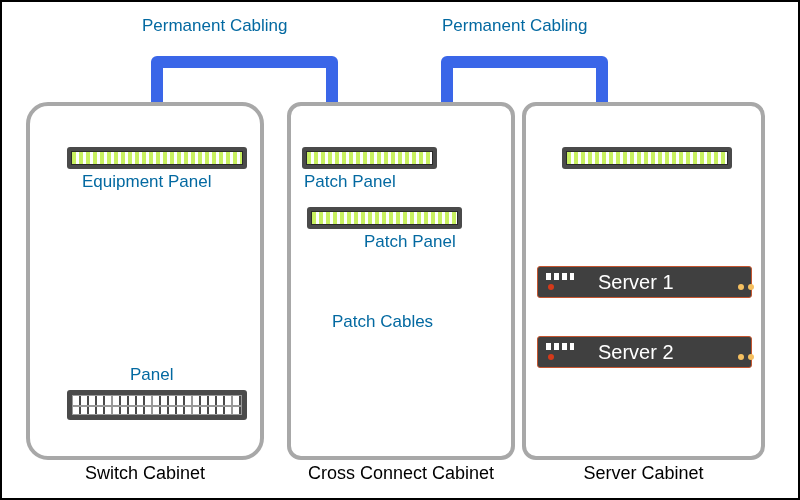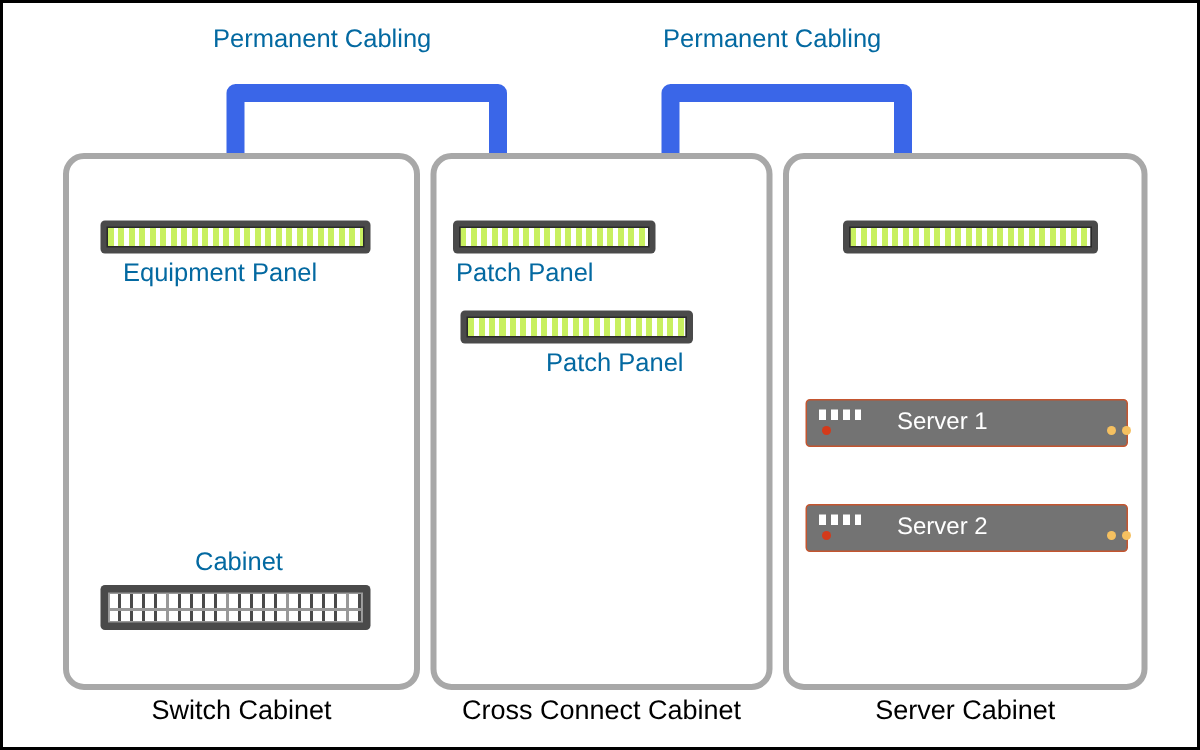--- a/index.html
+++ b/index.html
@@ -66,27 +66,27 @@
     bottom: 5px;
     background:
       repeating-linear-gradient(to right, transparent 0, transparent 38px, #999 38px, #999 40px),
       linear-gradient(to bottom, transparent 0, transparent 9px, #999 9px, #999 11px, transparent 11px),
       repeating-linear-gradient(to right, #fff 0, #fff 6px, #4a4a4a 6px, #4a4a4a 8px);
     border: 1px solid #999;
   }
   .server {
     position: absolute;
     height: 32px;
-    background: #737373;
+    background: #404040;
     border: 1px solid #c4552f;
     border-radius: 3px;
     display: flex;
     align-items: center;
     color: #fff;
-    font-size: 16px;
+    font-size: 20px;
     font-weight: 500;
     padding-left: 60px;
     box-sizing: border-box;
   }
   .server::before {
     content: '';
     position: absolute;
     left: 8px;
     top: 6px;
     width: 28px;
@@ -143,35 +143,36 @@
     <path d="M 155 165 L 155 385"></path>
 
     <path d="M 590 165 L 590 270"></path>
     <path d="M 640 165 L 640 324"></path>
     <path d="M 690 165 L 690 378"></path>
   </svg>
 
   <div class="label" style="left:140px;top:14px;">Permanent Cabling</div>
   <div class="label" style="left:440px;top:14px;">Permanent Cabling</div>
 
-  <div class="cabinet" style="left:40px;top:100px;width:230px;height:350px;">
+  <div class="cabinet" style="left:24px;top:100px;width:230px;height:350px;border-radius:22px;">
     <div class="cabinet-label">Switch Cabinet</div>
   </div>
   <div class="panel" style="left:65px;top:145px;width:180px;"></div>
   <div class="label" style="left:80px;top:170px;">Equipment Panel</div>
-  <div class="label" style="left:128px;top:363px;">Cabinet</div>
+  <div class="label" style="left:128px;top:363px;">Panel</div>
   <div class="switch-box" style="left:65px;top:388px;width:180px;"></div>
 
   <div class="cabinet" style="left:285px;top:100px;width:220px;height:350px;">
     <div class="cabinet-label">Cross Connect Cabinet</div>
   </div>
   <div class="panel" style="left:300px;top:145px;width:135px;"></div>
   <div class="label" style="left:302px;top:170px;">Patch Panel</div>
   <div class="panel" style="left:305px;top:205px;width:155px;"></div>
   <div class="label" style="left:362px;top:230px;">Patch Panel</div>
+  <div class="label" style="left:330px;top:310px;">Patch Cables</div>
 
   <div class="cabinet" style="left:520px;top:100px;width:235px;height:350px;">
     <div class="cabinet-label">Server Cabinet</div>
   </div>
   <div class="panel" style="left:560px;top:145px;width:170px;"></div>
   <div class="server" style="left:535px;top:264px;width:215px;">
       <span>Server 1</span>
     </div>
   <div class="server" style="left:535px;top:334px;width:215px;">
       <span>Server 2</span>

